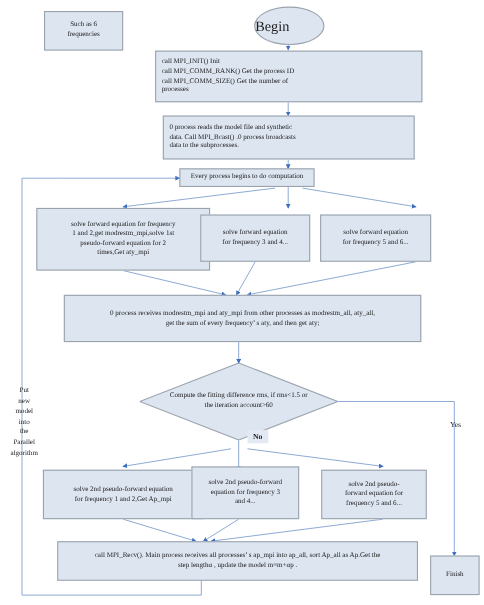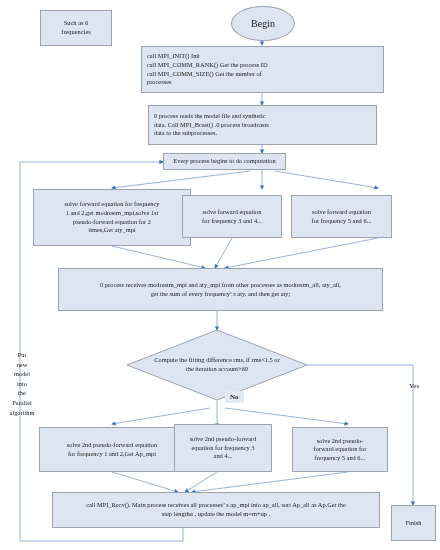--- a/index.html
+++ b/index.html
@@ -21,22 +21,22 @@
     font-size:6.4px;
     line-height:1.35;
     padding:2px 3px;
     color:#1c1c1c;
   }
   .node .txt{display:block;width:100%;white-space:pre-line;}
 
   .ellipse{
     position:absolute;border:1px solid #9aa3ad;background:#dde5f1;
     border-radius:50%;
-    display:flex;align-items:center;justify-content:center;
-    font-size:10px;color:#1c1c1c;
+    display:flex;align-items:center;justify-content:flex-start;
+    font-size:13px;color:#1c1c1c;
   }
   .diamond-wrap{position:absolute;}
   .diamond-label{
     position:absolute;left:0;top:0;width:100%;height:100%;
     display:flex;align-items:center;justify-content:center;
     text-align:center;font-size:6.4px;line-height:1.35;color:#1c1c1c;
     padding:0 14px;box-sizing:border-box;
   }
   .freetext{
     position:absolute;text-align:center;font-size:6.4px;line-height:1.5;

